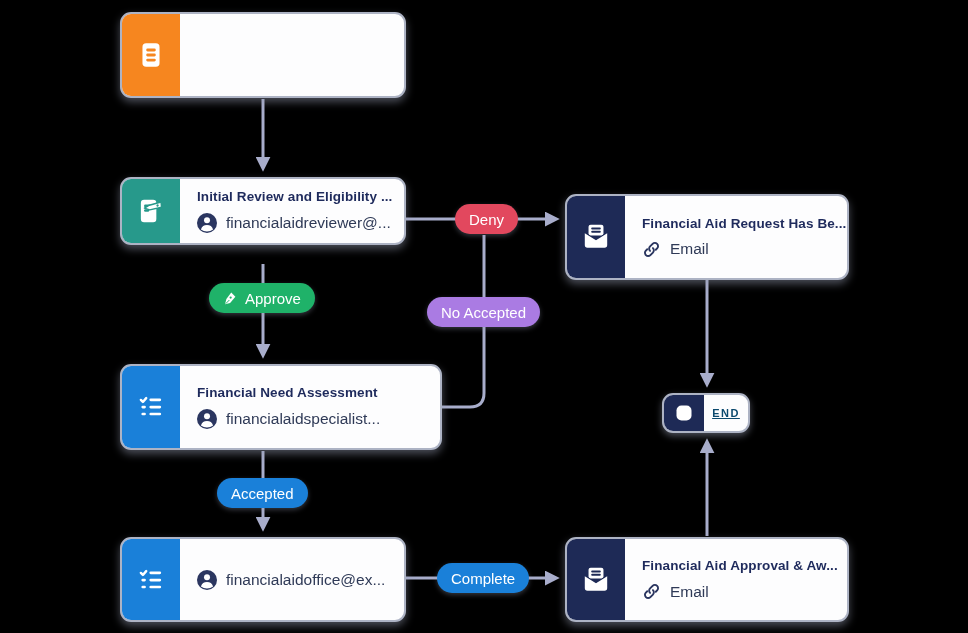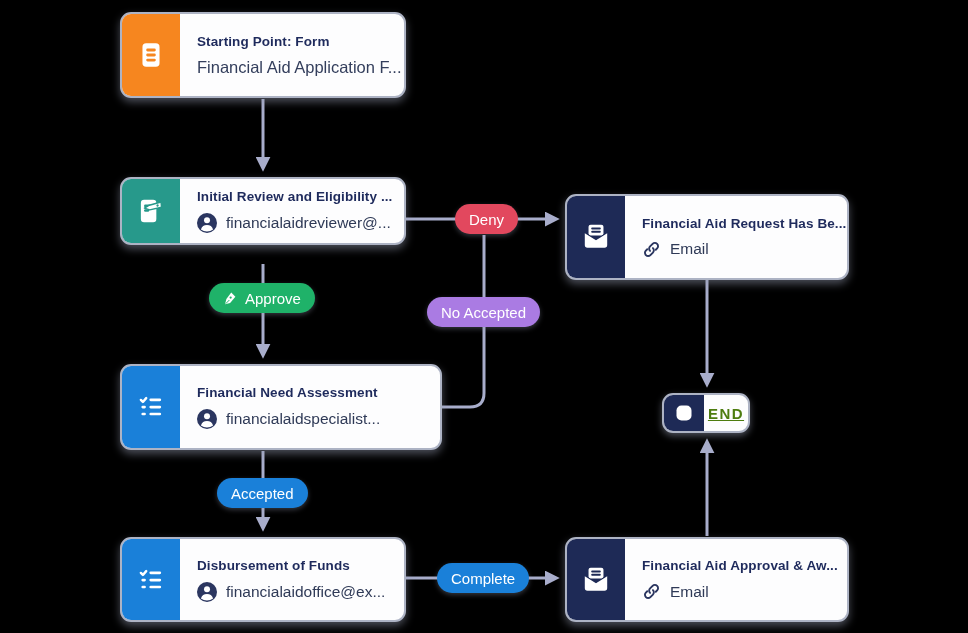--- a/index.html
+++ b/index.html
@@ -27,21 +27,21 @@
     box-shadow:0 2px 5px rgba(150,156,178,.35);box-sizing:border-box;
   }
 
   .end-node{
     position:absolute;left:662px;top:393px;width:88px;height:40px;display:flex;
     background:#FDFDFE;border:2px solid #ADB3C4;border-radius:11px;overflow:hidden;
     box-shadow:0 3px 7px rgba(150,156,178,.5);box-sizing:border-box;
   }
   .end-accent{flex:0 0 40px;display:flex;align-items:center;justify-content:center;}
   .end-label{flex:1;display:flex;align-items:center;justify-content:center;
-    font-size:15px;font-weight:bold;color:#4d7c0f;letter-spacing:1.5px;text-decoration:underline;}
+    font-size:11px;font-weight:bold;color:#0c4a6e;letter-spacing:1.5px;text-decoration:underline;}
 
   
   .n-start{left:120px;top:12px;width:286px;height:86px;}
   .n-review{left:120px;top:177px;width:286px;height:68px;}
   .n-email-denied{left:565px;top:194px;width:284px;height:86px;}
   .n-assessment{left:120px;top:364px;width:322px;height:86px;}
   .n-disbursement{left:120px;top:537px;width:286px;height:85px;}
   .n-email-award{left:565px;top:537px;width:284px;height:85px;}
 
   .b-deny{left:455px;top:204px;}
@@ -73,24 +73,20 @@
 
   <div class="node n-start">
     <div class="accent" style="background-color: rgb(246, 134, 31);">
       <svg width="32" height="32" viewBox="0 0 30 30">
         <rect x="7" y="4" width="16" height="22" rx="3.5" fill="#fff"></rect>
         <rect x="10.5" y="9" width="9" height="2.7" rx="1.3" fill="#F6861F"></rect>
         <rect x="10.5" y="13.7" width="9" height="2.7" rx="1.3" fill="#F6861F"></rect>
         <rect x="10.5" y="18.4" width="9" height="2.7" rx="1.3" fill="#F6861F"></rect>
       </svg>
     </div>
-    <div class="node-body">
-      <div class="node-title">Starting Point: Form</div>
-      <div class="start-sub">Financial Aid Application F...</div>
-    </div>
   </div>
 
   <div class="node n-review">
     <div class="accent" style="background-color: rgb(39, 153, 139);">
       <svg width="32" height="32" viewBox="0 0 30 30">
         <rect x="5.5" y="4.5" width="14.5" height="21" rx="3" fill="#fff"></rect>
         <rect x="8.5" y="9" width="6.5" height="2.3" rx="1.1" fill="#27998B"></rect>
         <rect x="8.5" y="13.4" width="4.8" height="2.3" rx="1.1" fill="#27998B"></rect>
         <g transform="rotate(40 19 13)">
           <path d="M19 4.5 l3.6 3.6 -7 9 -4.8 1.9 1.7 -5 Z" fill="#fff" stroke="#27998B" stroke-width="1.4" stroke-linejoin="round"></path>
@@ -170,21 +166,20 @@
       <svg width="32" height="32" viewBox="0 0 30 30">
         <path d="M5.5 8.4 l1.9 1.9 3.1 -3.6" stroke="#fff" stroke-width="2.3" fill="none" stroke-linecap="round" stroke-linejoin="round"></path>
         <rect x="13.5" y="7" width="11" height="2.5" rx="1.2" fill="#fff"></rect>
         <rect x="6" y="13.8" width="4.2" height="2.5" rx="1.2" fill="#fff"></rect>
         <rect x="13.5" y="13.8" width="11" height="2.5" rx="1.2" fill="#fff"></rect>
         <rect x="6" y="20.3" width="4.2" height="2.5" rx="1.2" fill="#fff"></rect>
         <rect x="13.5" y="20.3" width="11" height="2.5" rx="1.2" fill="#fff"></rect>
       </svg>
     </div>
     <div class="node-body">
-      <div class="node-title">Disbursement of Funds</div>
       <div class="sub-row">
         <svg width="20" height="20" viewBox="0 0 20 20">
           <circle cx="10" cy="10" r="10" fill="#2B3660"></circle>
           <circle cx="10" cy="7.3" r="3" fill="#fff"></circle>
           <path d="M3.9 16.4 a6.4 6.4 0 0 1 12.2 0 a9.9 9.9 0 0 1 -12.2 0 Z" fill="#fff"></path>
         </svg>
         <span>financialaidoffice@ex...</span>
       </div>
     </div>
   </div>

